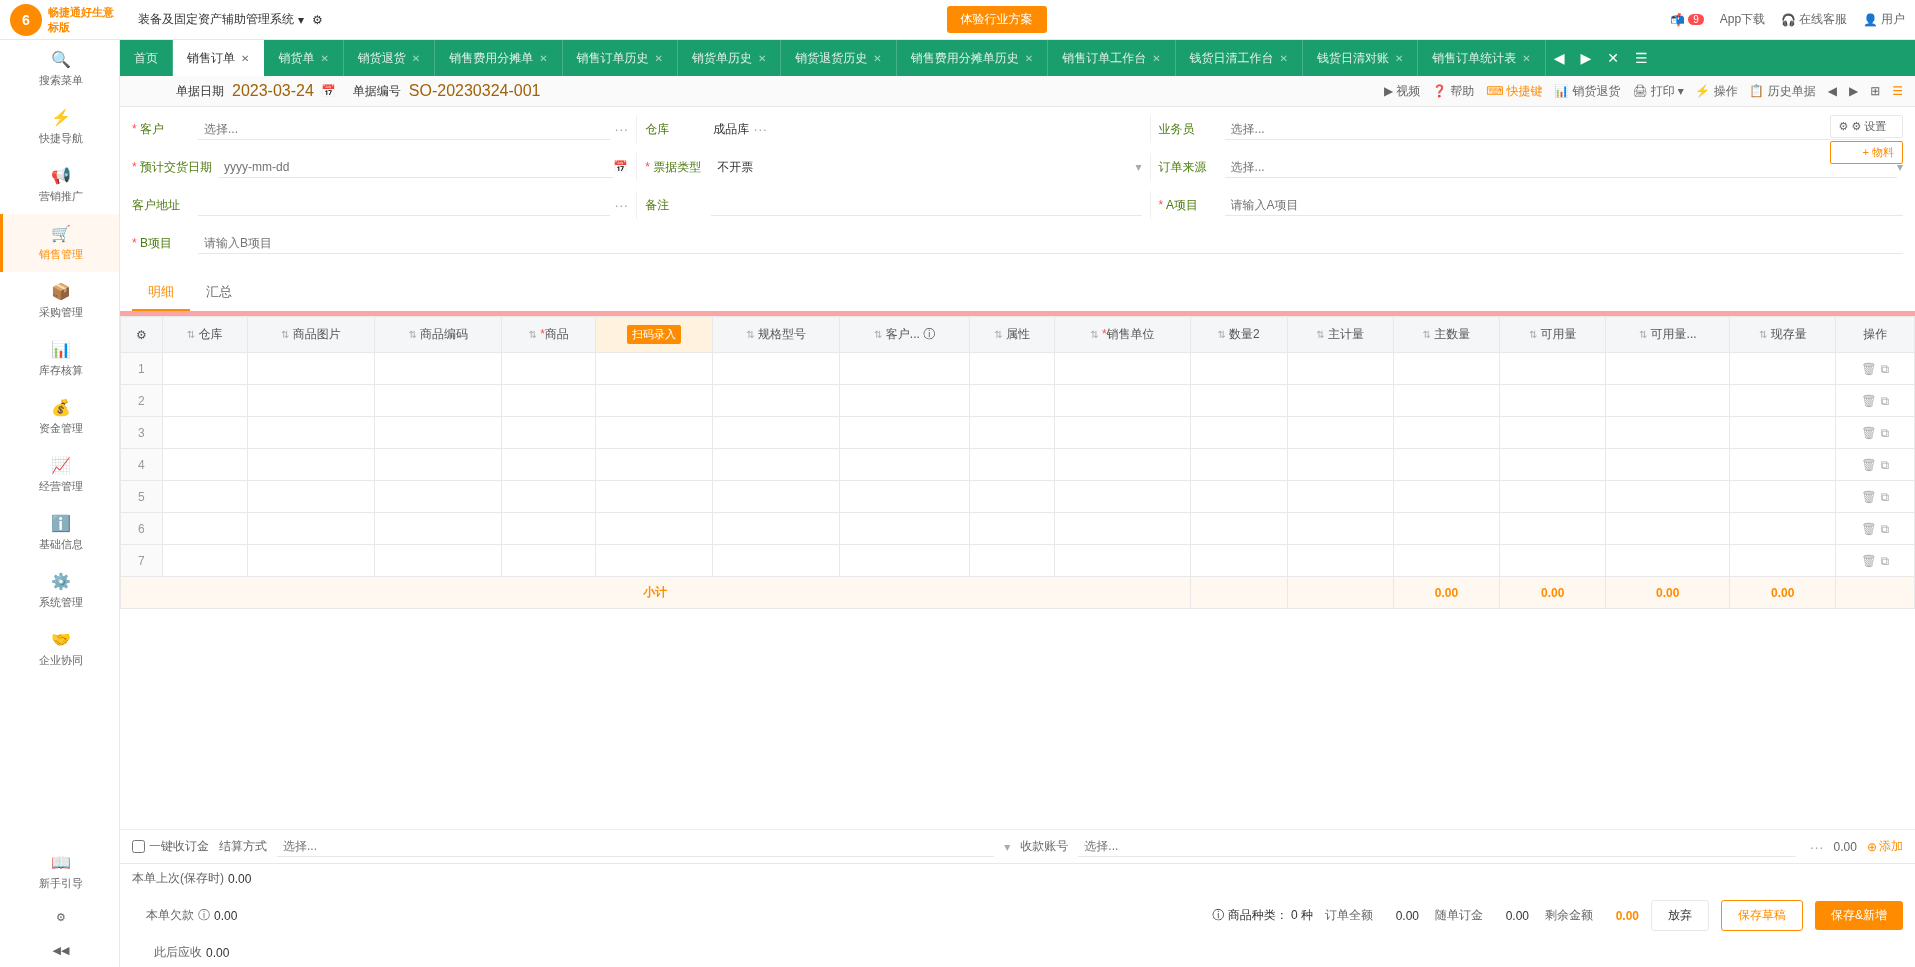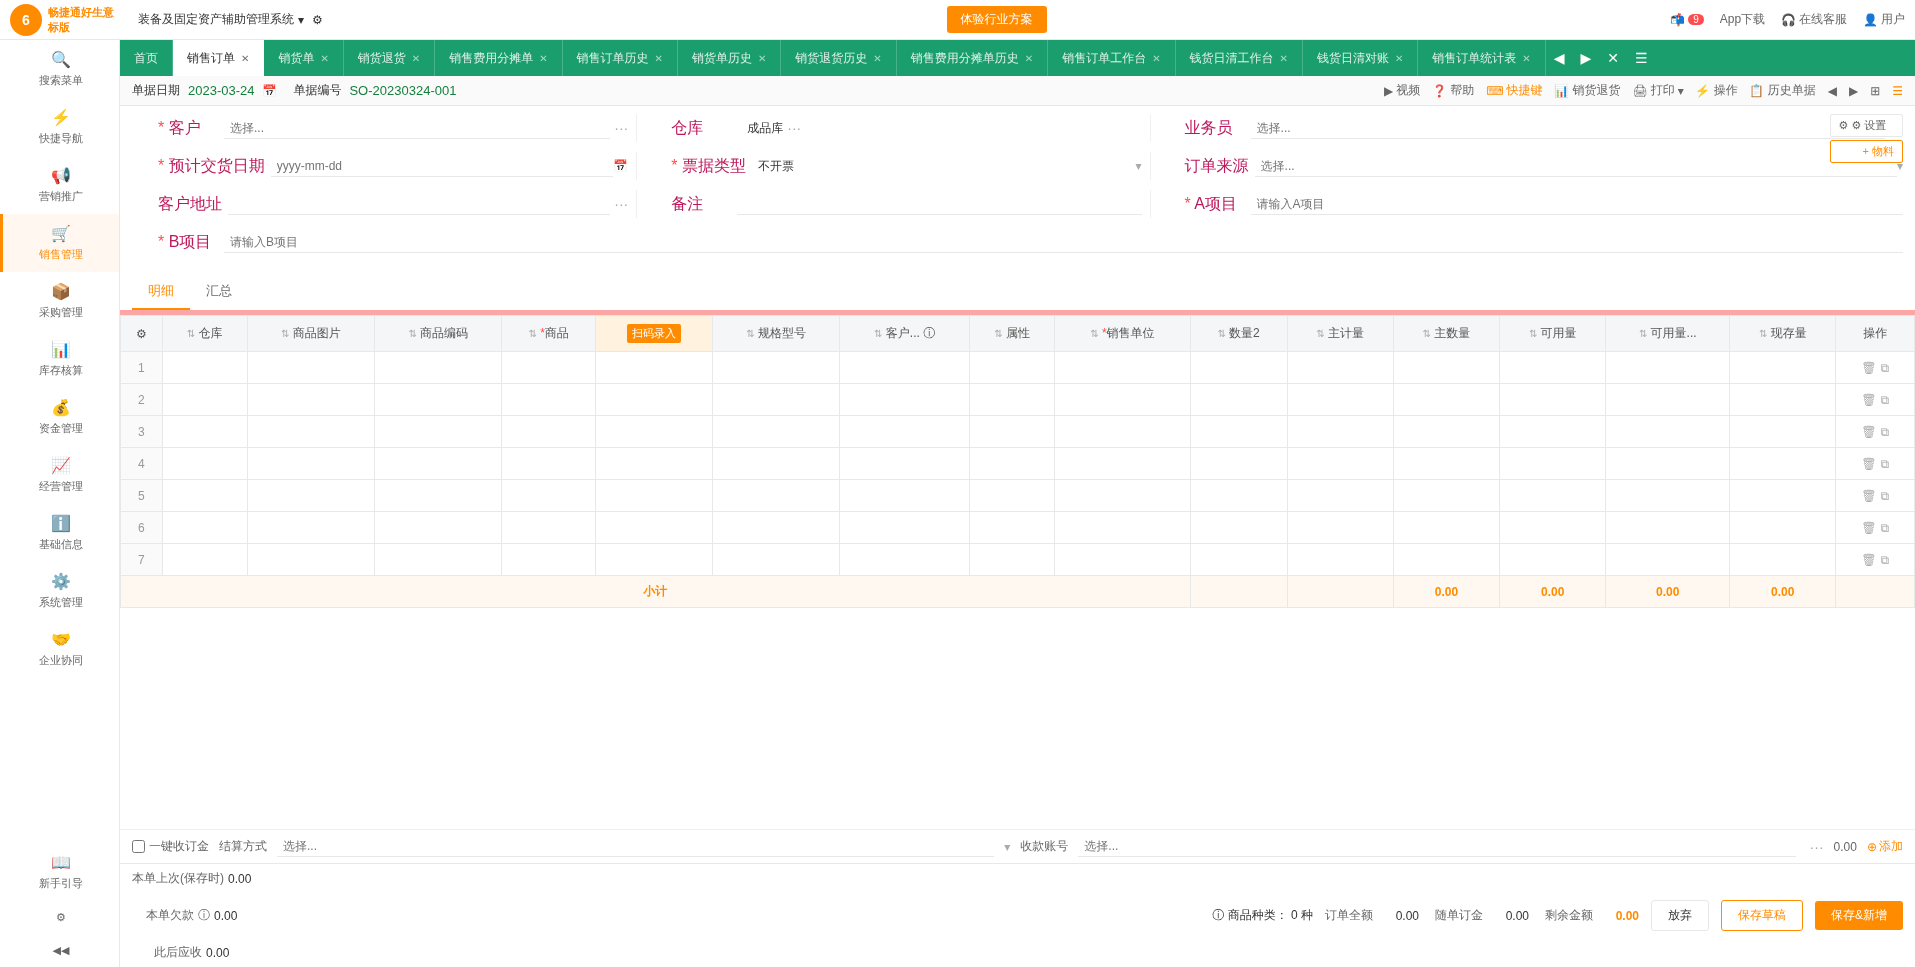--- a/index.html
+++ b/index.html
@@ -35,30 +35,30 @@
     .tab-nav-btn { color: white; padding: 0 8px; cursor: pointer; font-size: 14px; }
     
     
     .content-area { flex: 1; display: flex; flex-direction: column; overflow: hidden; background: #f5f6f7; }
     
     
     .form-container { background: #fff; padding: 0; flex: 1; display: flex; flex-direction: column; overflow: hidden; }
     
     
     .form-toolbar { display: flex; align-items: center; justify-content: space-between; padding: 6px 12px; border-bottom: 1px solid #e8e8e8; background: #fafafa; }
-    .toolbar-left { display: flex; align-items: center; gap: 16px; }
+    .toolbar-left { display: flex; align-items: center; gap: 16px; margin-left: 44px; }
     .toolbar-right { display: flex; align-items: center; gap: 12px; color: #666; font-size: 12px; }
     .toolbar-right span { cursor: pointer; display: flex; align-items: center; gap: 3px; }
     .field-row { display: flex; align-items: center; gap: 8px; }
     .field-label { color: #333; white-space: nowrap; }
-    .field-value { color: #15803d; font-size: 13px; }
+    .field-value { color: #a16207; font-size: 16px; }
     .date-icon { color: #aaa; cursor: pointer; }
     .form-row { display: flex; align-items: center; gap: 0; margin-bottom: 10px; }
     .form-field { display: flex; align-items: center; flex: 1; min-height: 28px; }
-    .form-field-label { color: #be185d; font-size: 16px; white-space: nowrap; margin-right: 6px; min-width: 60px; margin-left: 26px; }
+    .form-field-label { color: #4d7c0f; font-size: 12px; white-space: nowrap; margin-right: 6px; min-width: 60px; }
     .form-field-label.required::before { content: '* '; color: #ff4d4f; }
     .form-field-input { flex: 1; border: none; border-bottom: 1px solid #e8e8e8; padding: 3px 6px; font-size: 12px; color: #999; outline: none; background: transparent; }
     .ellipsis-btn { color: #aaa; cursor: pointer; font-size: 14px; margin-left: 4px; }
     .select-arrow { color: #aaa; cursor: pointer; }
     .form-divider { width: 1px; background: #f0f0f0; height: 28px; margin: 0 8px; }
     
     
     .detail-tabs { display: flex; padding: 0 12px; border-bottom: 5px solid #fca5a5; }
     .detail-tab { padding: 8px 16px; cursor: pointer; color: #666; font-size: 13px; border-bottom: 2px solid transparent; }
     .detail-tab.active { color: #ff8c00; border-bottom-color: #ff8c00; }
@@ -276,21 +276,21 @@
 
         <div class="form-row">
           <div class="form-field" style="flex:2;">
             <span class="form-field-label required">客户</span>
             <input class="form-field-input" placeholder="选择..." style="">
             <span class="ellipsis-btn">···</span>
           </div>
           <div class="form-divider"></div>
           <div class="form-field" style="flex:2;">
             <span class="form-field-label">仓库</span>
-            <span style="margin-left:10px;color:#333;">成品库</span>
+            <span style="margin-left:2px;color:#333;">成品库</span>
             <span class="ellipsis-btn">···</span>
           </div>
           <div class="form-divider"></div>
           <div class="form-field" style="flex:3;">
             <span class="form-field-label">业务员</span>
             <input class="form-field-input" placeholder="选择..." style="">
             <span class="ellipsis-btn">···</span>
           </div>
         </div>
 

